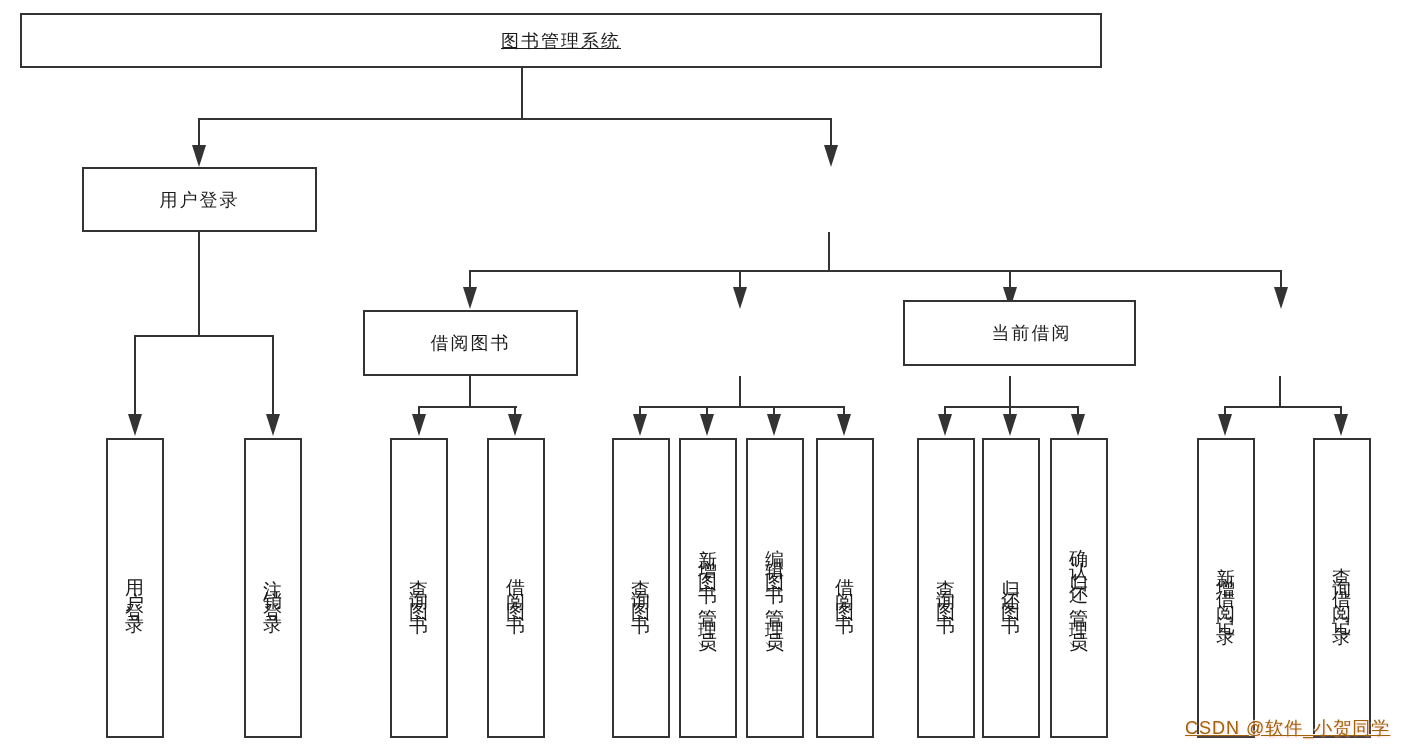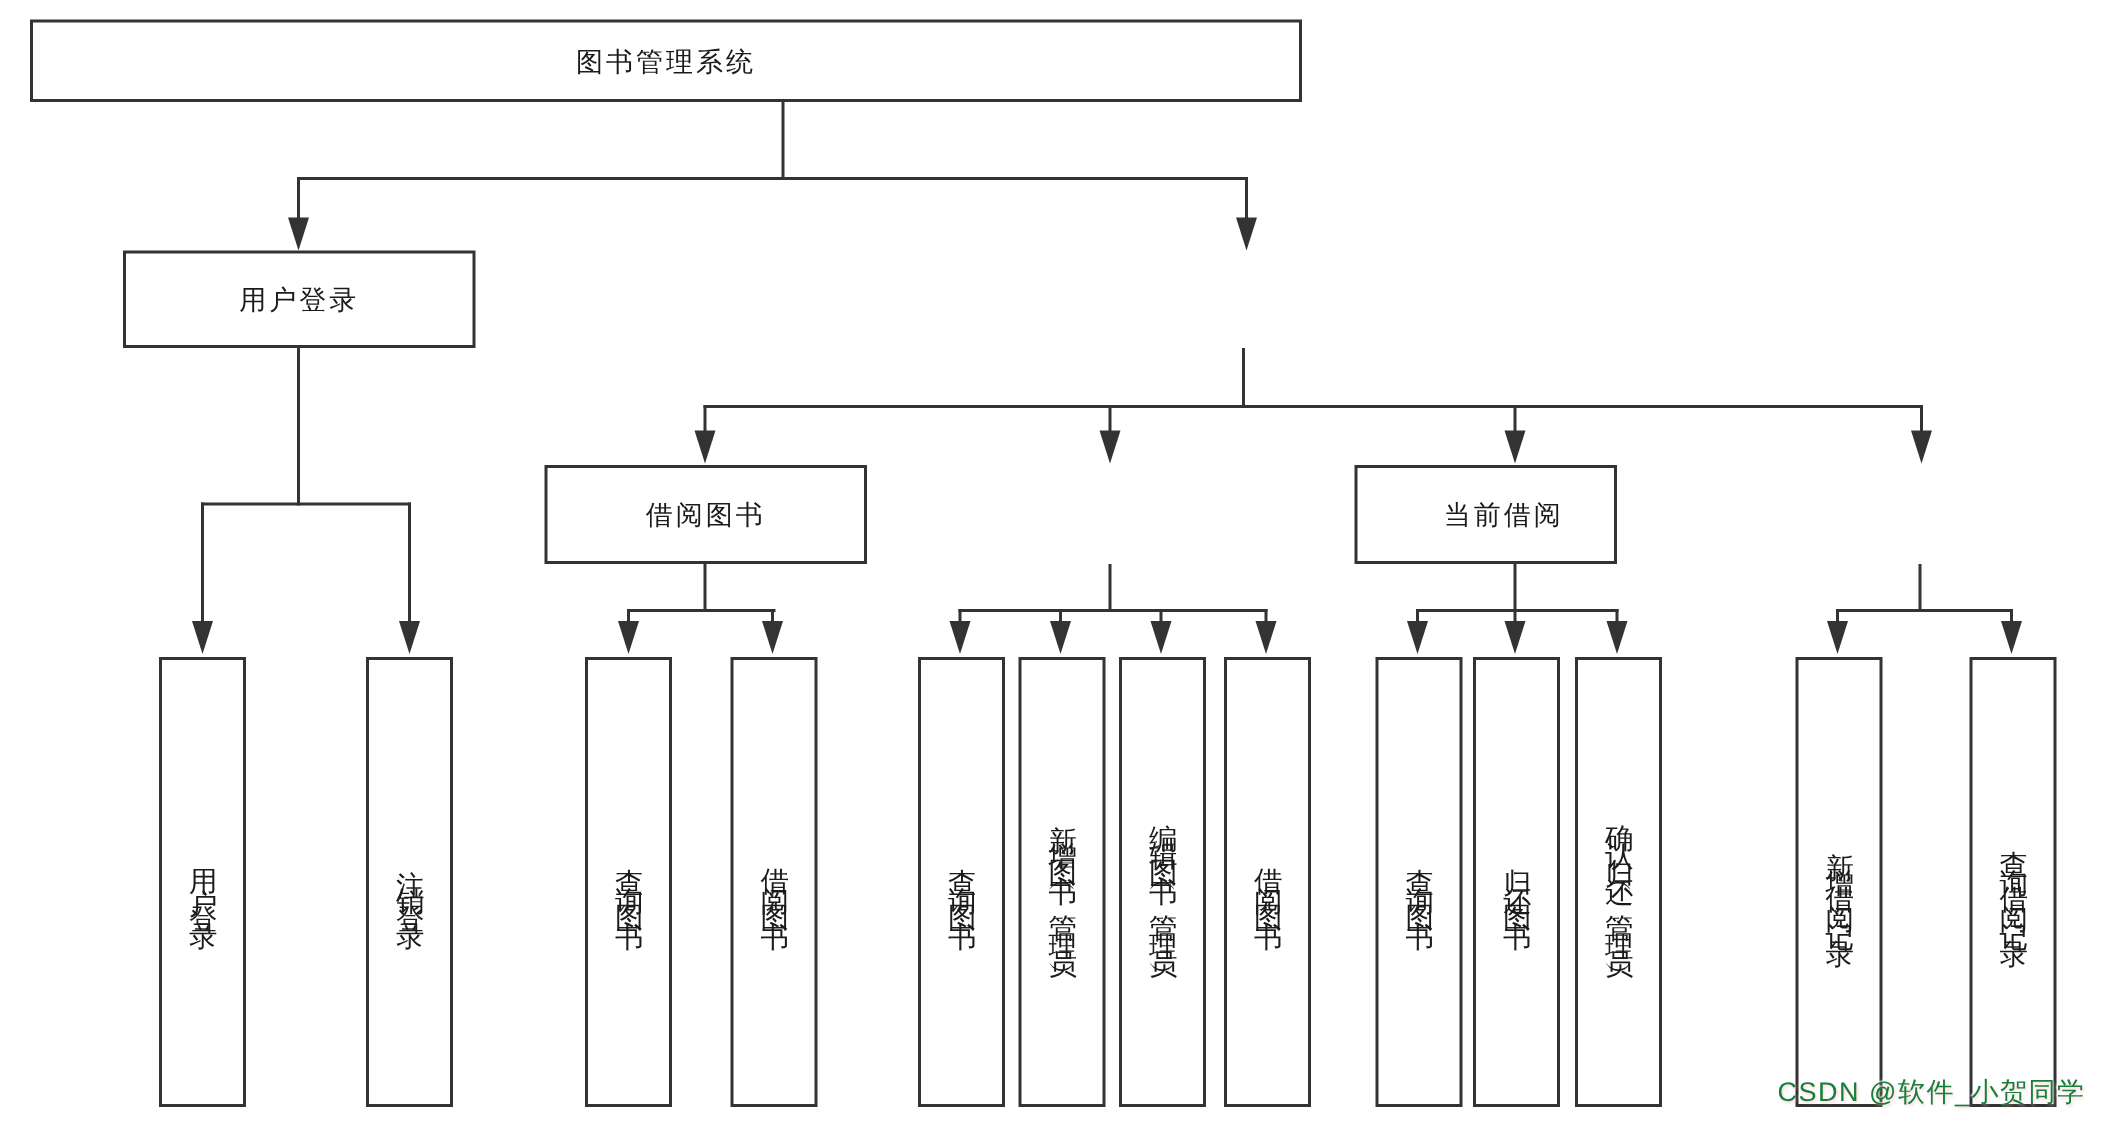--- a/index.html
+++ b/index.html
@@ -32,33 +32,34 @@
   .arr{
     position:absolute; width:0; height:0;
     border-left:7px solid transparent;
     border-right:7px solid transparent;
     border-top:22px solid #333333;
   }
   .watermark{
     position:absolute;
     left:1185px; top:716px;
     font-size:18px;
-    color:#15803d;
+    color:#a16207;
     letter-spacing:1px;
     text-shadow:1px 1px 2px rgba(255,160,160,0.45), -1px -1px 1px rgba(255,255,255,0.9);
     white-space:nowrap;
     z-index:5;
+    text-decoration:underline;
   }
 </style>
 </head>
 <body>
 
 <div id="canvas">
 
-  <div class="box hbox" style="left:20px;top:13px;width:848px;height:55px;">图书管理系统</div>
+  <div class="box hbox" style="left:20px;top:13px;width:1082px;height:55px;text-decoration:underline;">图书管理系统</div>
 
   <div class="vl" style="left:521px;top:68px;height:52px;"></div>
   <div class="hl" style="left:198px;top:118px;width:634px;"></div>
   <div class="vl" style="left:198px;top:118px;height:32px;"></div>
   <div class="arr" style="left:192px;top:145px;"></div>
   <div class="vl" style="left:830px;top:118px;height:32px;"></div>
   <div class="arr" style="left:824px;top:145px;"></div>
 
   <div class="box hbox" style="left:82px;top:167px;width:235px;height:65px;">用户登录</div>
 
@@ -74,21 +75,21 @@
   <div class="vl" style="left:469px;top:270px;height:20px;"></div>
   <div class="arr" style="left:463px;top:287px;"></div>
   <div class="vl" style="left:739px;top:270px;height:20px;"></div>
   <div class="arr" style="left:733px;top:287px;"></div>
   <div class="vl" style="left:1009px;top:270px;height:20px;"></div>
   <div class="arr" style="left:1003px;top:287px;"></div>
   <div class="vl" style="left:1280px;top:270px;height:20px;"></div>
   <div class="arr" style="left:1274px;top:287px;"></div>
 
   <div class="box hbox" style="left:363px;top:310px;width:215px;height:66px;">借阅图书</div>
-  <div class="box hbox" style="left:903px;top:310px;width:175px;height:66px;padding-left:24px;">当前借阅</div>
+  <div class="box hbox" style="left:903px;top:300px;width:233px;height:66px;padding-left:24px;">当前借阅</div>
 
   <div class="vl" style="left:469px;top:376px;height:32px;"></div>
   <div class="hl" style="left:418px;top:406px;width:99px;"></div>
   <div class="vl" style="left:418px;top:406px;height:12px;"></div>
   <div class="arr" style="left:412px;top:414px;"></div>
   <div class="vl" style="left:514px;top:406px;height:12px;"></div>
   <div class="arr" style="left:508px;top:414px;"></div>
 
   <div class="vl" style="left:739px;top:376px;height:32px;"></div>
   <div class="hl" style="left:639px;top:406px;width:206px;"></div>

